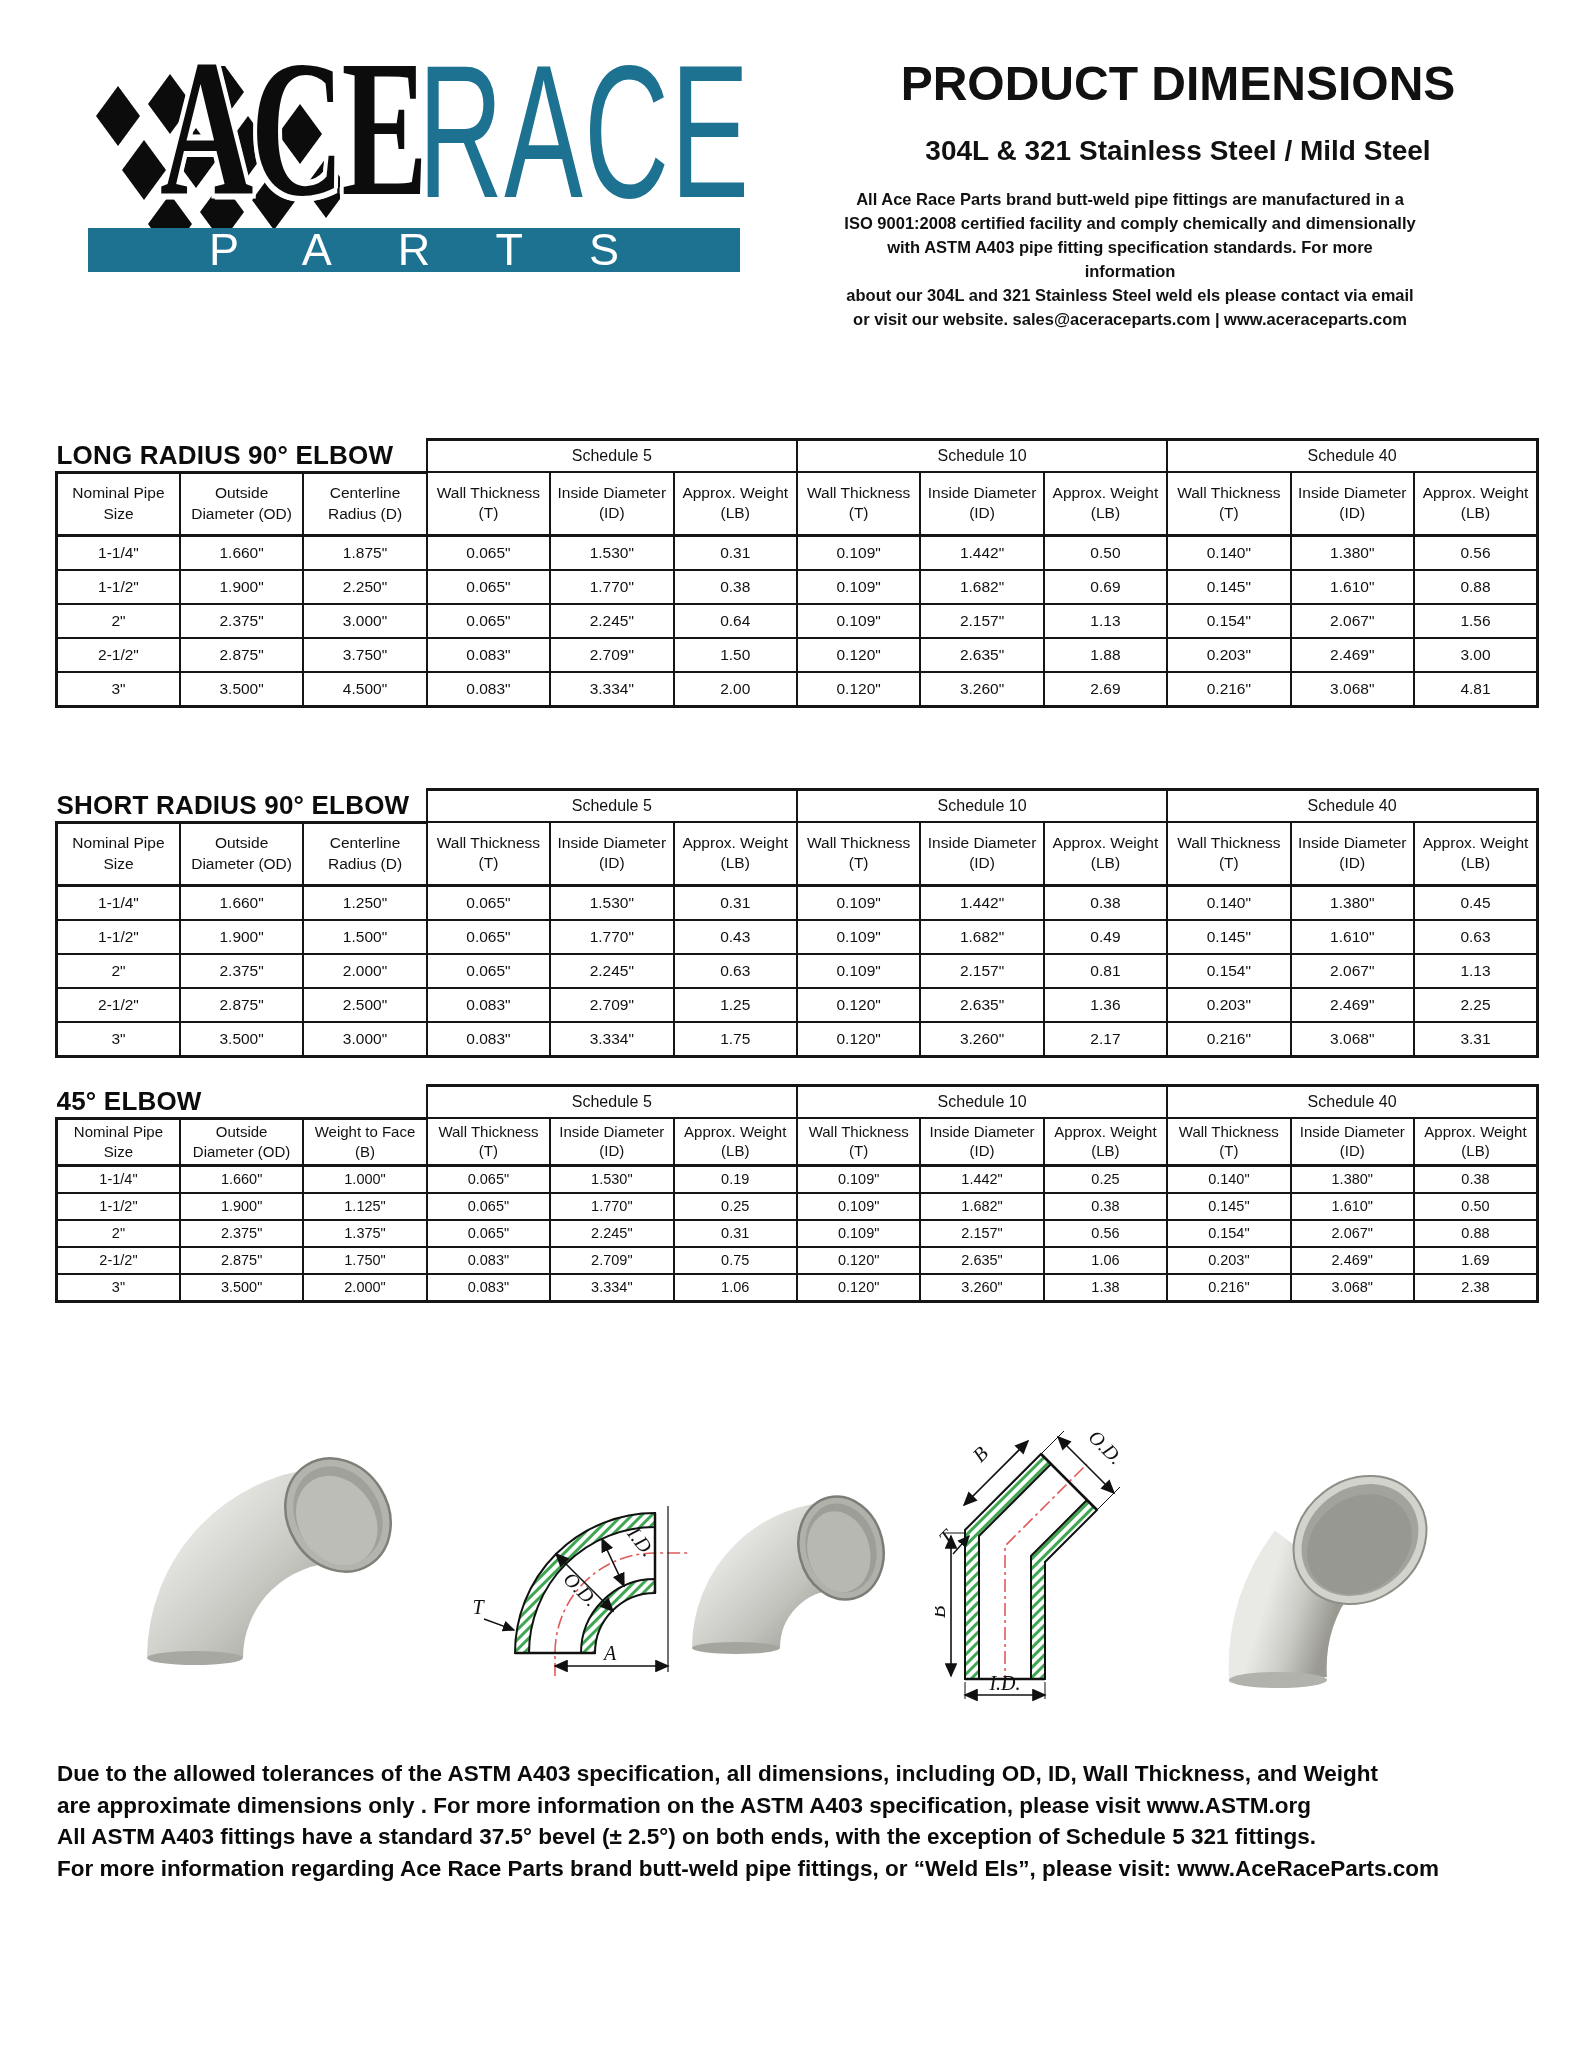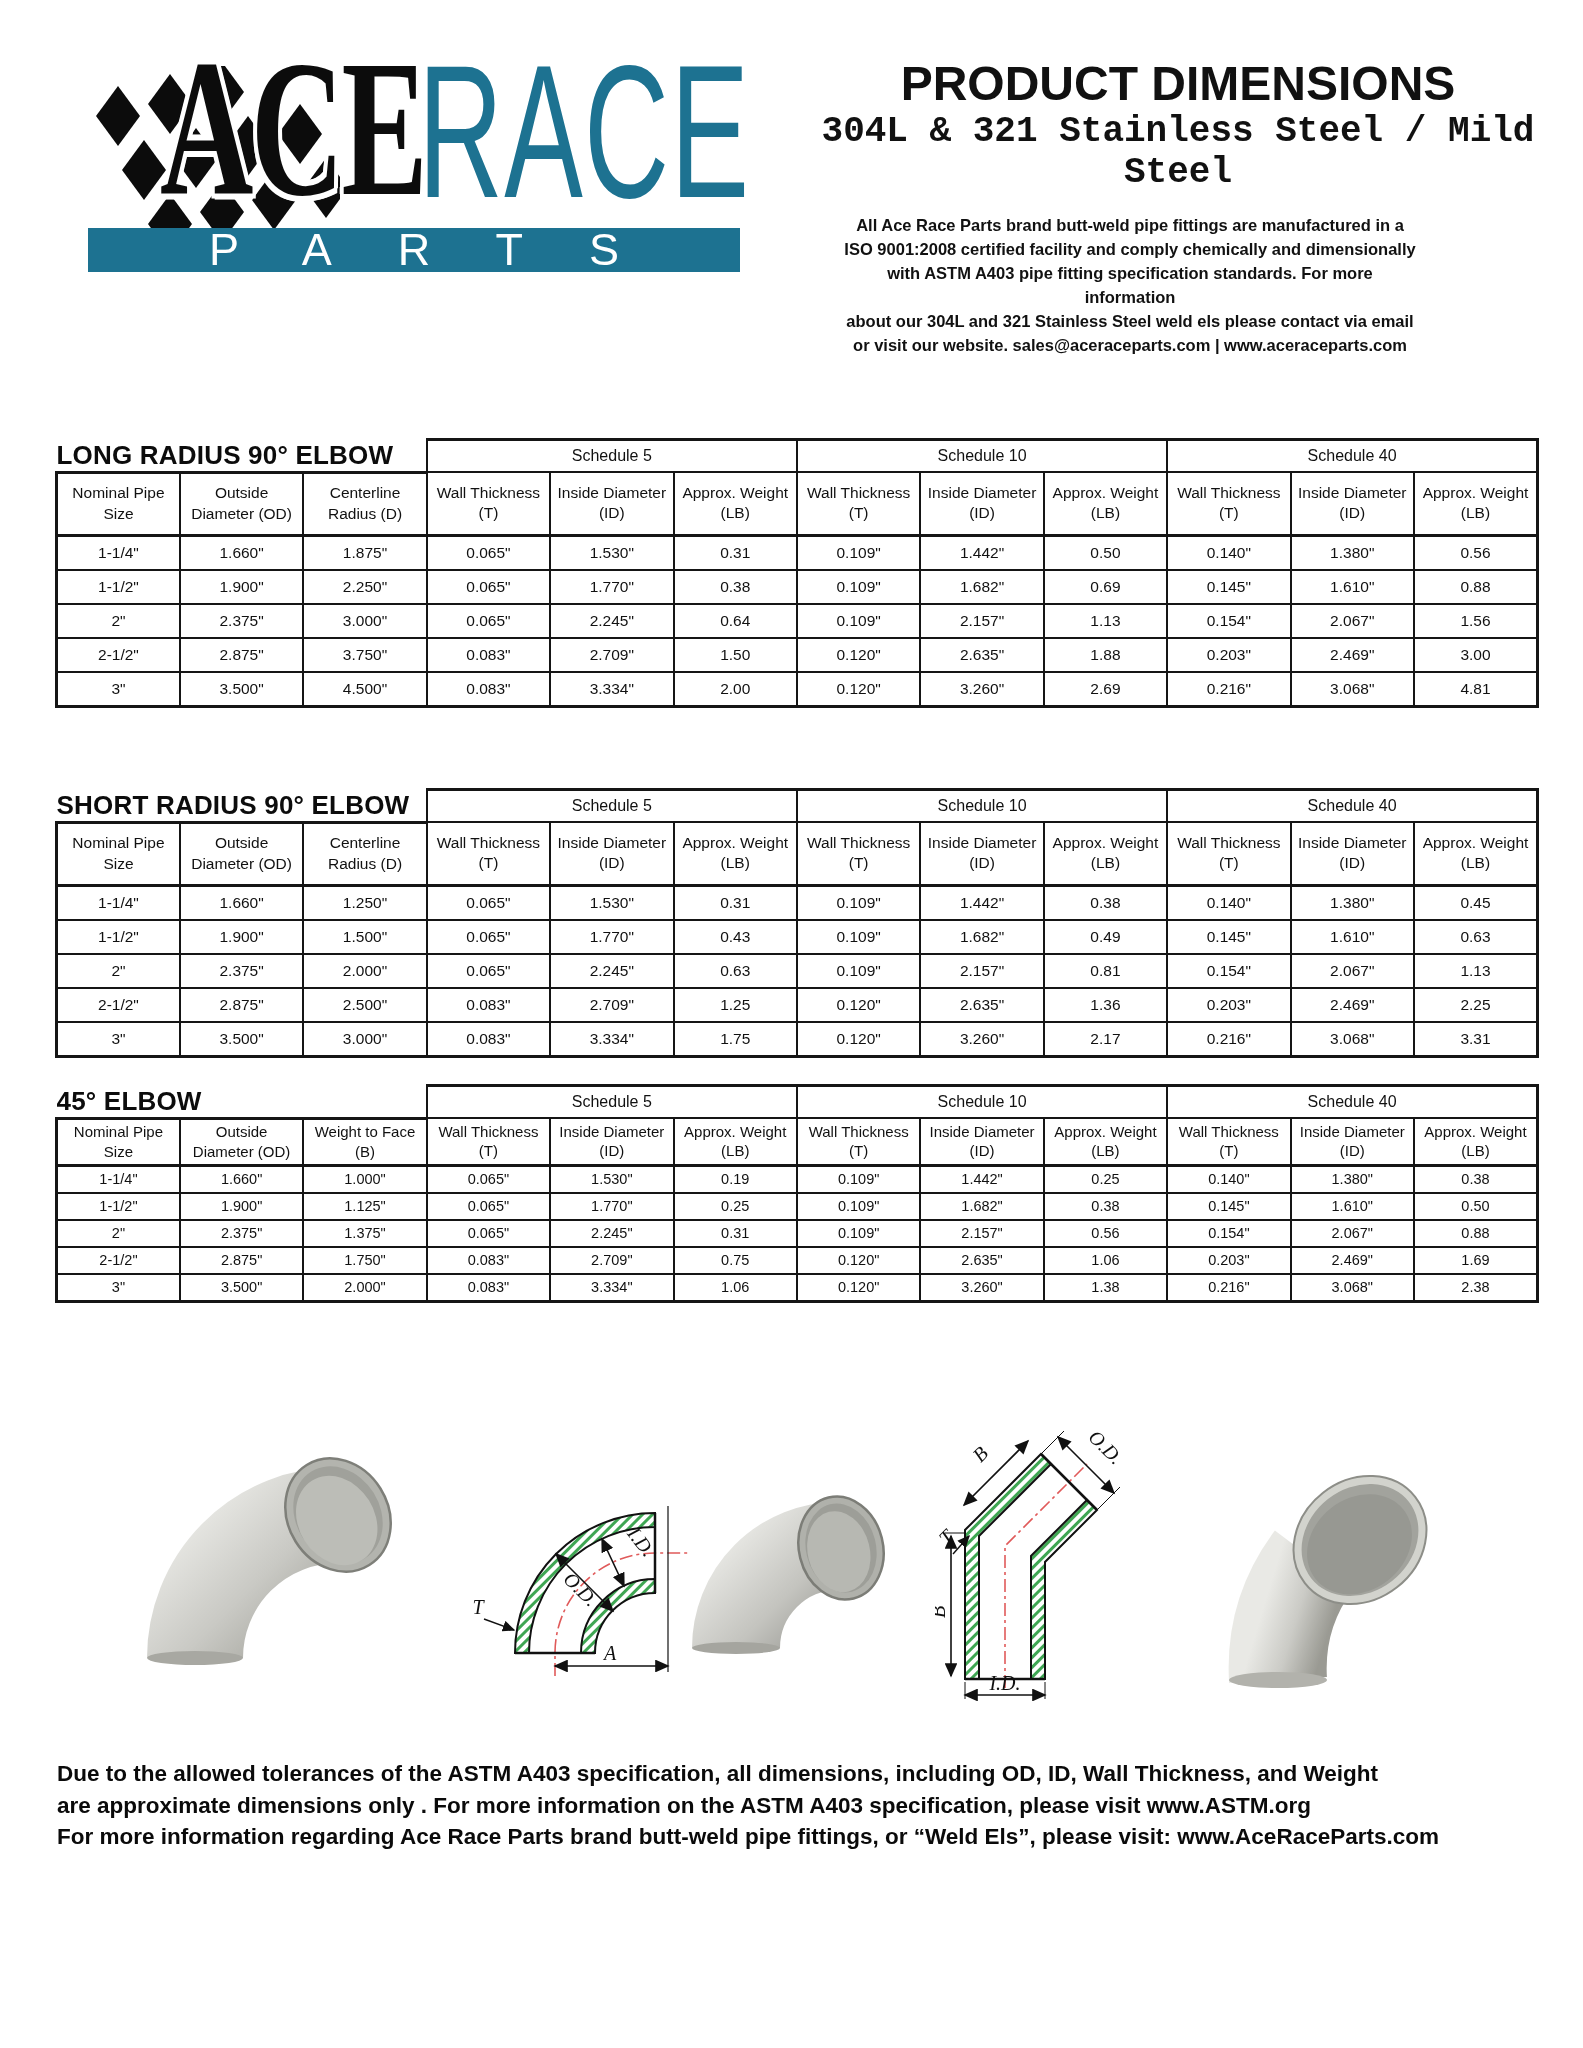--- a/index.html
+++ b/index.html
@@ -17,21 +17,21 @@
              font-weight:400;font-size:190px;line-height:1;color:#1d7291;
              transform:scaleX(0.62);transform-origin:left top;letter-spacing:2px;}
   .parts-banner{position:absolute;left:88px;top:228px;width:652px;height:44px;background:#1d7291;
                 display:flex;align-items:center;justify-content:center;}
   .parts-banner span{color:#ffffff;font-size:45px;font-weight:400;letter-spacing:66px;padding-left:66px;}
 
   
   .hdr-right{position:absolute;left:788px;top:40px;width:780px;text-align:center;}
   .hdr-title{font-size:48px;font-weight:bold;letter-spacing:0px;margin-top:16px;}
   .hdr-sub1{font-size:33px;font-weight:bold;margin-top:14px;}
-  .hdr-sub2{font-size:36px;font-weight:bold;margin-top:0;font-family:Liberation Mono, monospace;}
+  .hdr-sub2{font-size:28px;font-weight:bold;margin-top:24px;}
   .hdr-intro{margin:20px 0 0 52px;width:580px;text-align:center;font-size:16.5px;font-weight:bold;
              line-height:24px;}
 
   
   .spec-table{position:absolute;left:55px;width:1484px;border-collapse:collapse;table-layout:fixed;}
   .spec-table col{width:8.3333%;}
   .spec-table td{border:2px solid #151515;text-align:center;vertical-align:middle;padding:0;
                  overflow:hidden;}
   .spec-table td.title-cell{border:none;text-align:left;vertical-align:middle;margin-left:24px;}
   .tbl-title{font-weight:bold;font-size:26px;color:#0c0c0c;letter-spacing:0.2px;white-space:nowrap;}
@@ -583,16 +583,17 @@
     <g transform="rotate(-38 168 112)">
       <ellipse cx="168" cy="112" rx="70" ry="60" fill="#d2d3cd" stroke="#8d8e88" stroke-width="2"></ellipse>
       <ellipse cx="168" cy="112" rx="62" ry="52" fill="#a2a39d"></ellipse>
       <ellipse cx="165" cy="115" rx="56" ry="46" fill="#979892"></ellipse>
     </g>
   </svg>
 
   <div class="footer">
     <div>Due to the allowed tolerances of the ASTM A403 specification, all dimensions, including OD, ID, Wall Thickness, and Weight</div>
     <div>are approximate dimensions only . For more information on the ASTM A403 specification, please visit www.ASTM.org</div>
+    <div>All ASTM A403 fittings have a standard 37.5° bevel (± 2.5°) on both ends, with the exception of Schedule 5 321 fittings.</div>
     <div>For more information regarding Ace Race Parts brand butt-weld pipe fittings, or “Weld Els”, please visit: www.AceRaceParts.com</div>
   </div>
 
 </div>
 
 </body></html>

